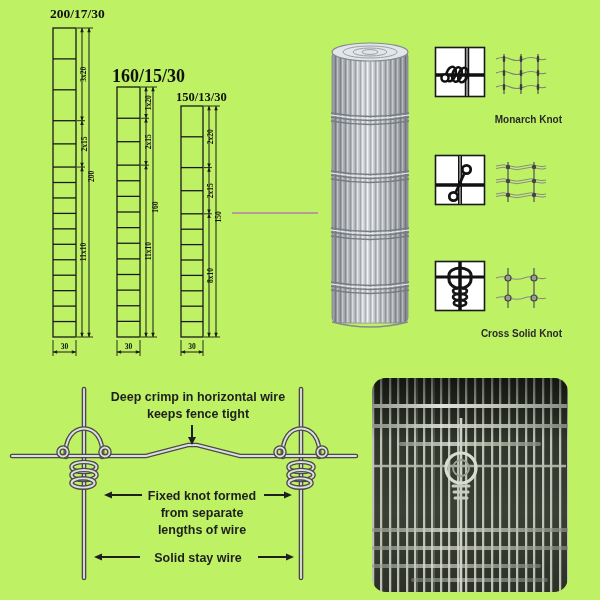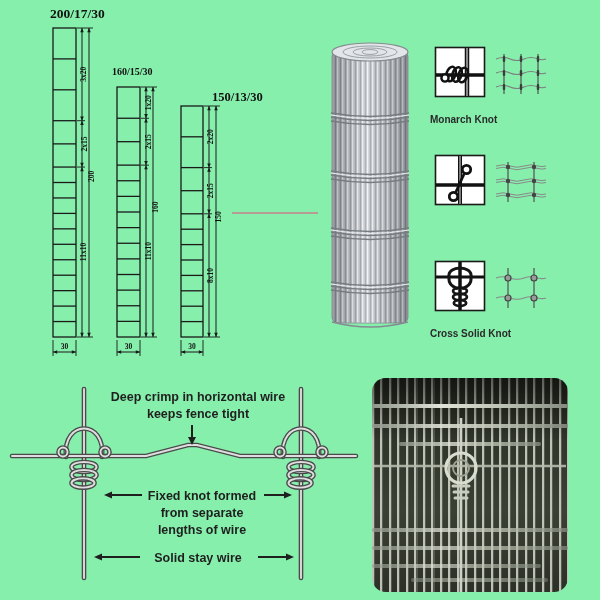--- a/index.html
+++ b/index.html
@@ -1,33 +1,33 @@
 <!DOCTYPE html>
 <html><head>
 <meta charset="utf-8">
 <style>
   html,body{margin:0;padding:0;background:#fff;}
-  #canvas{position:relative;width:600px;height:600px;background:#86efac;overflow:hidden;
+  #canvas{position:relative;width:600px;height:600px;background:#bef264;overflow:hidden;
           font-family:"Liberation Sans",sans-serif;}
   
   .spec-title{position:absolute;font-family:"Liberation Serif",serif;font-weight:bold;color:#111;white-space:nowrap;}
   #t1{left:50px;top:6px;font-size:13.5px;}
-  #t2{left:112px;top:66px;font-size:10px;}
-  #t3{left:176px;top:90px;font-size:12.5px;margin-left:36px;}
+  #t2{left:112px;top:66px;font-size:18px;}
+  #t3{left:176px;top:90px;font-size:12.5px;}
   .spec-ladder{position:absolute;}
   
   #connector-line{position:absolute;left:232px;top:212px;width:86px;height:2px;background:#b79c95;}
   
   #roll-photo{position:absolute;left:325px;top:39px;width:90px;height:292px;}
   
   .knot-row{position:absolute;left:430px;width:132px;height:90px;}
   #knot-row-0{top:46px;} #knot-row-1{top:154px;} #knot-row-2{top:260px;}
   .knot-box{position:absolute;left:4px;top:0;}
   .knot-mesh{position:absolute;left:64px;top:6px;}
-  .knot-label{position:absolute;top:68px;left:0;width:100%;text-align:left;
+  .knot-label{position:absolute;top:68px;left:0;width:100%;text-align:right;
               font-size:10px;font-weight:bold;color:#2a2a2a;white-space:nowrap;}
   
   #fence-diagram{position:absolute;left:6px;top:381px;}
   .wo{stroke:#4a4a4a;stroke-width:4.6;fill:none;stroke-linecap:round;}
   .wi{stroke:#dedede;stroke-width:1.9;fill:none;stroke-linecap:round;}
   .ann{font-family:"Liberation Sans",sans-serif;font-weight:bold;font-size:12.5px;
        fill:#1f1f1f;text-anchor:middle;}
   .arrow{stroke:#1f1f1f;stroke-width:2;}
   .ah{fill:#1f1f1f;stroke:none;}
   

